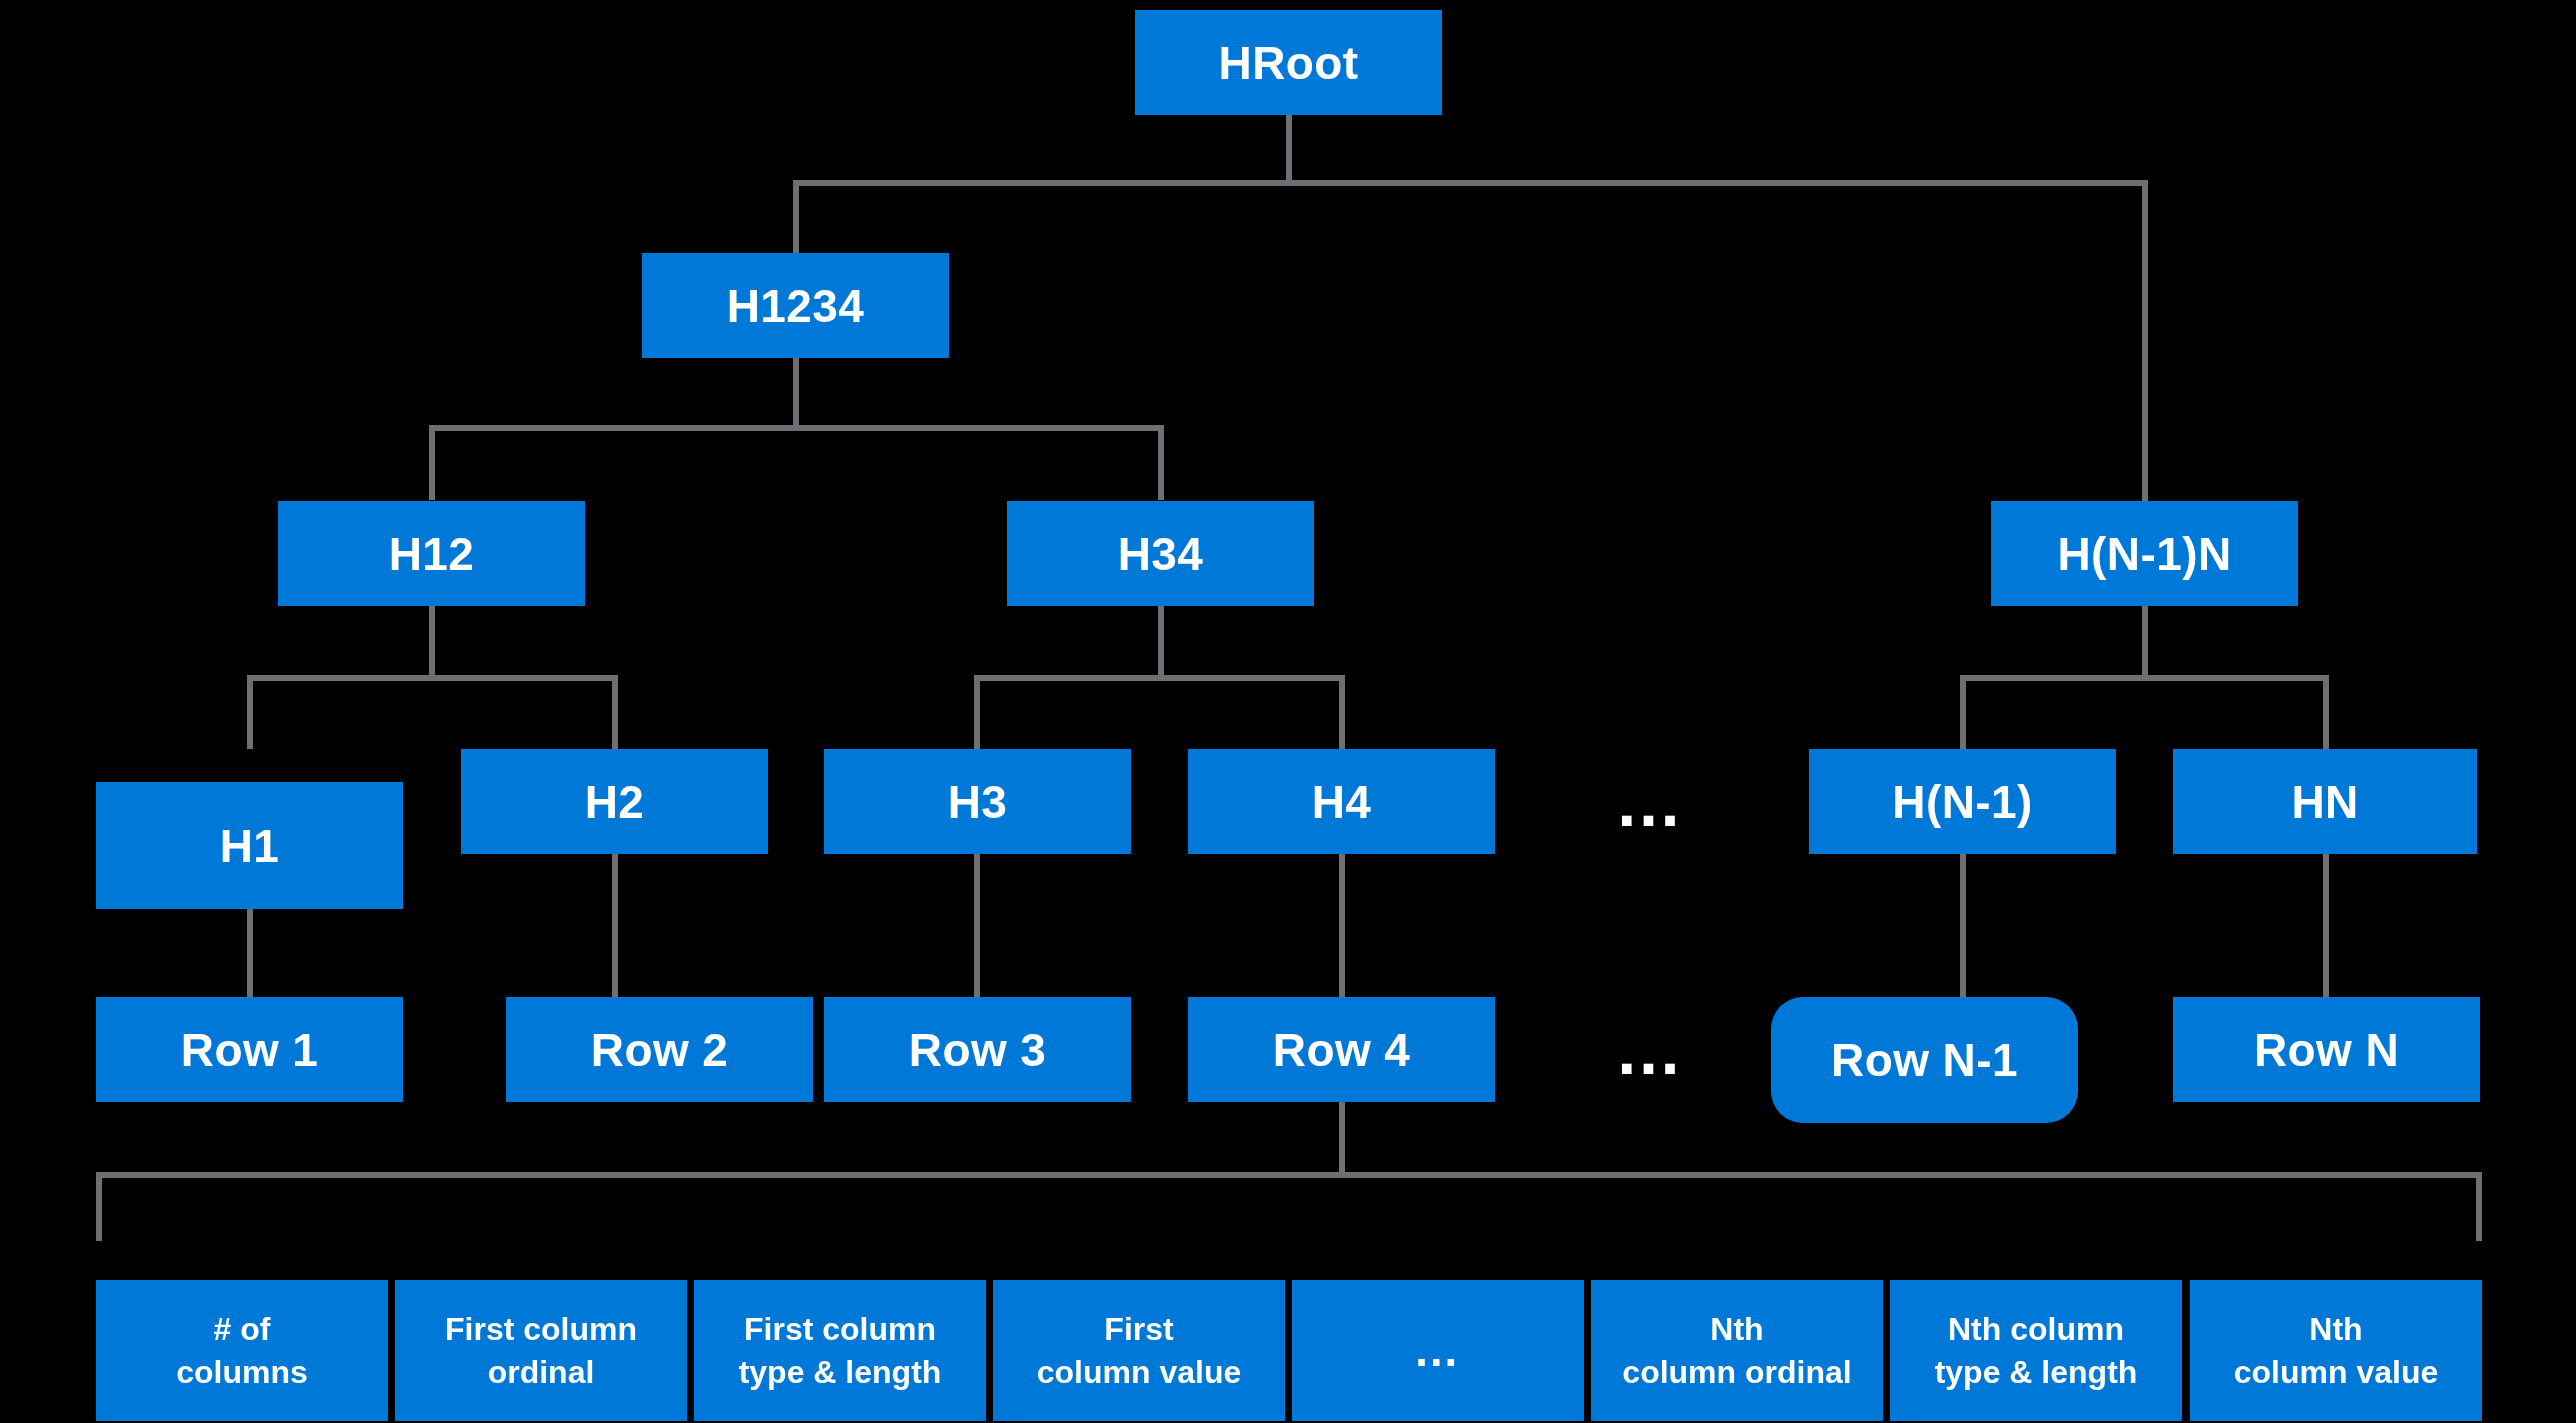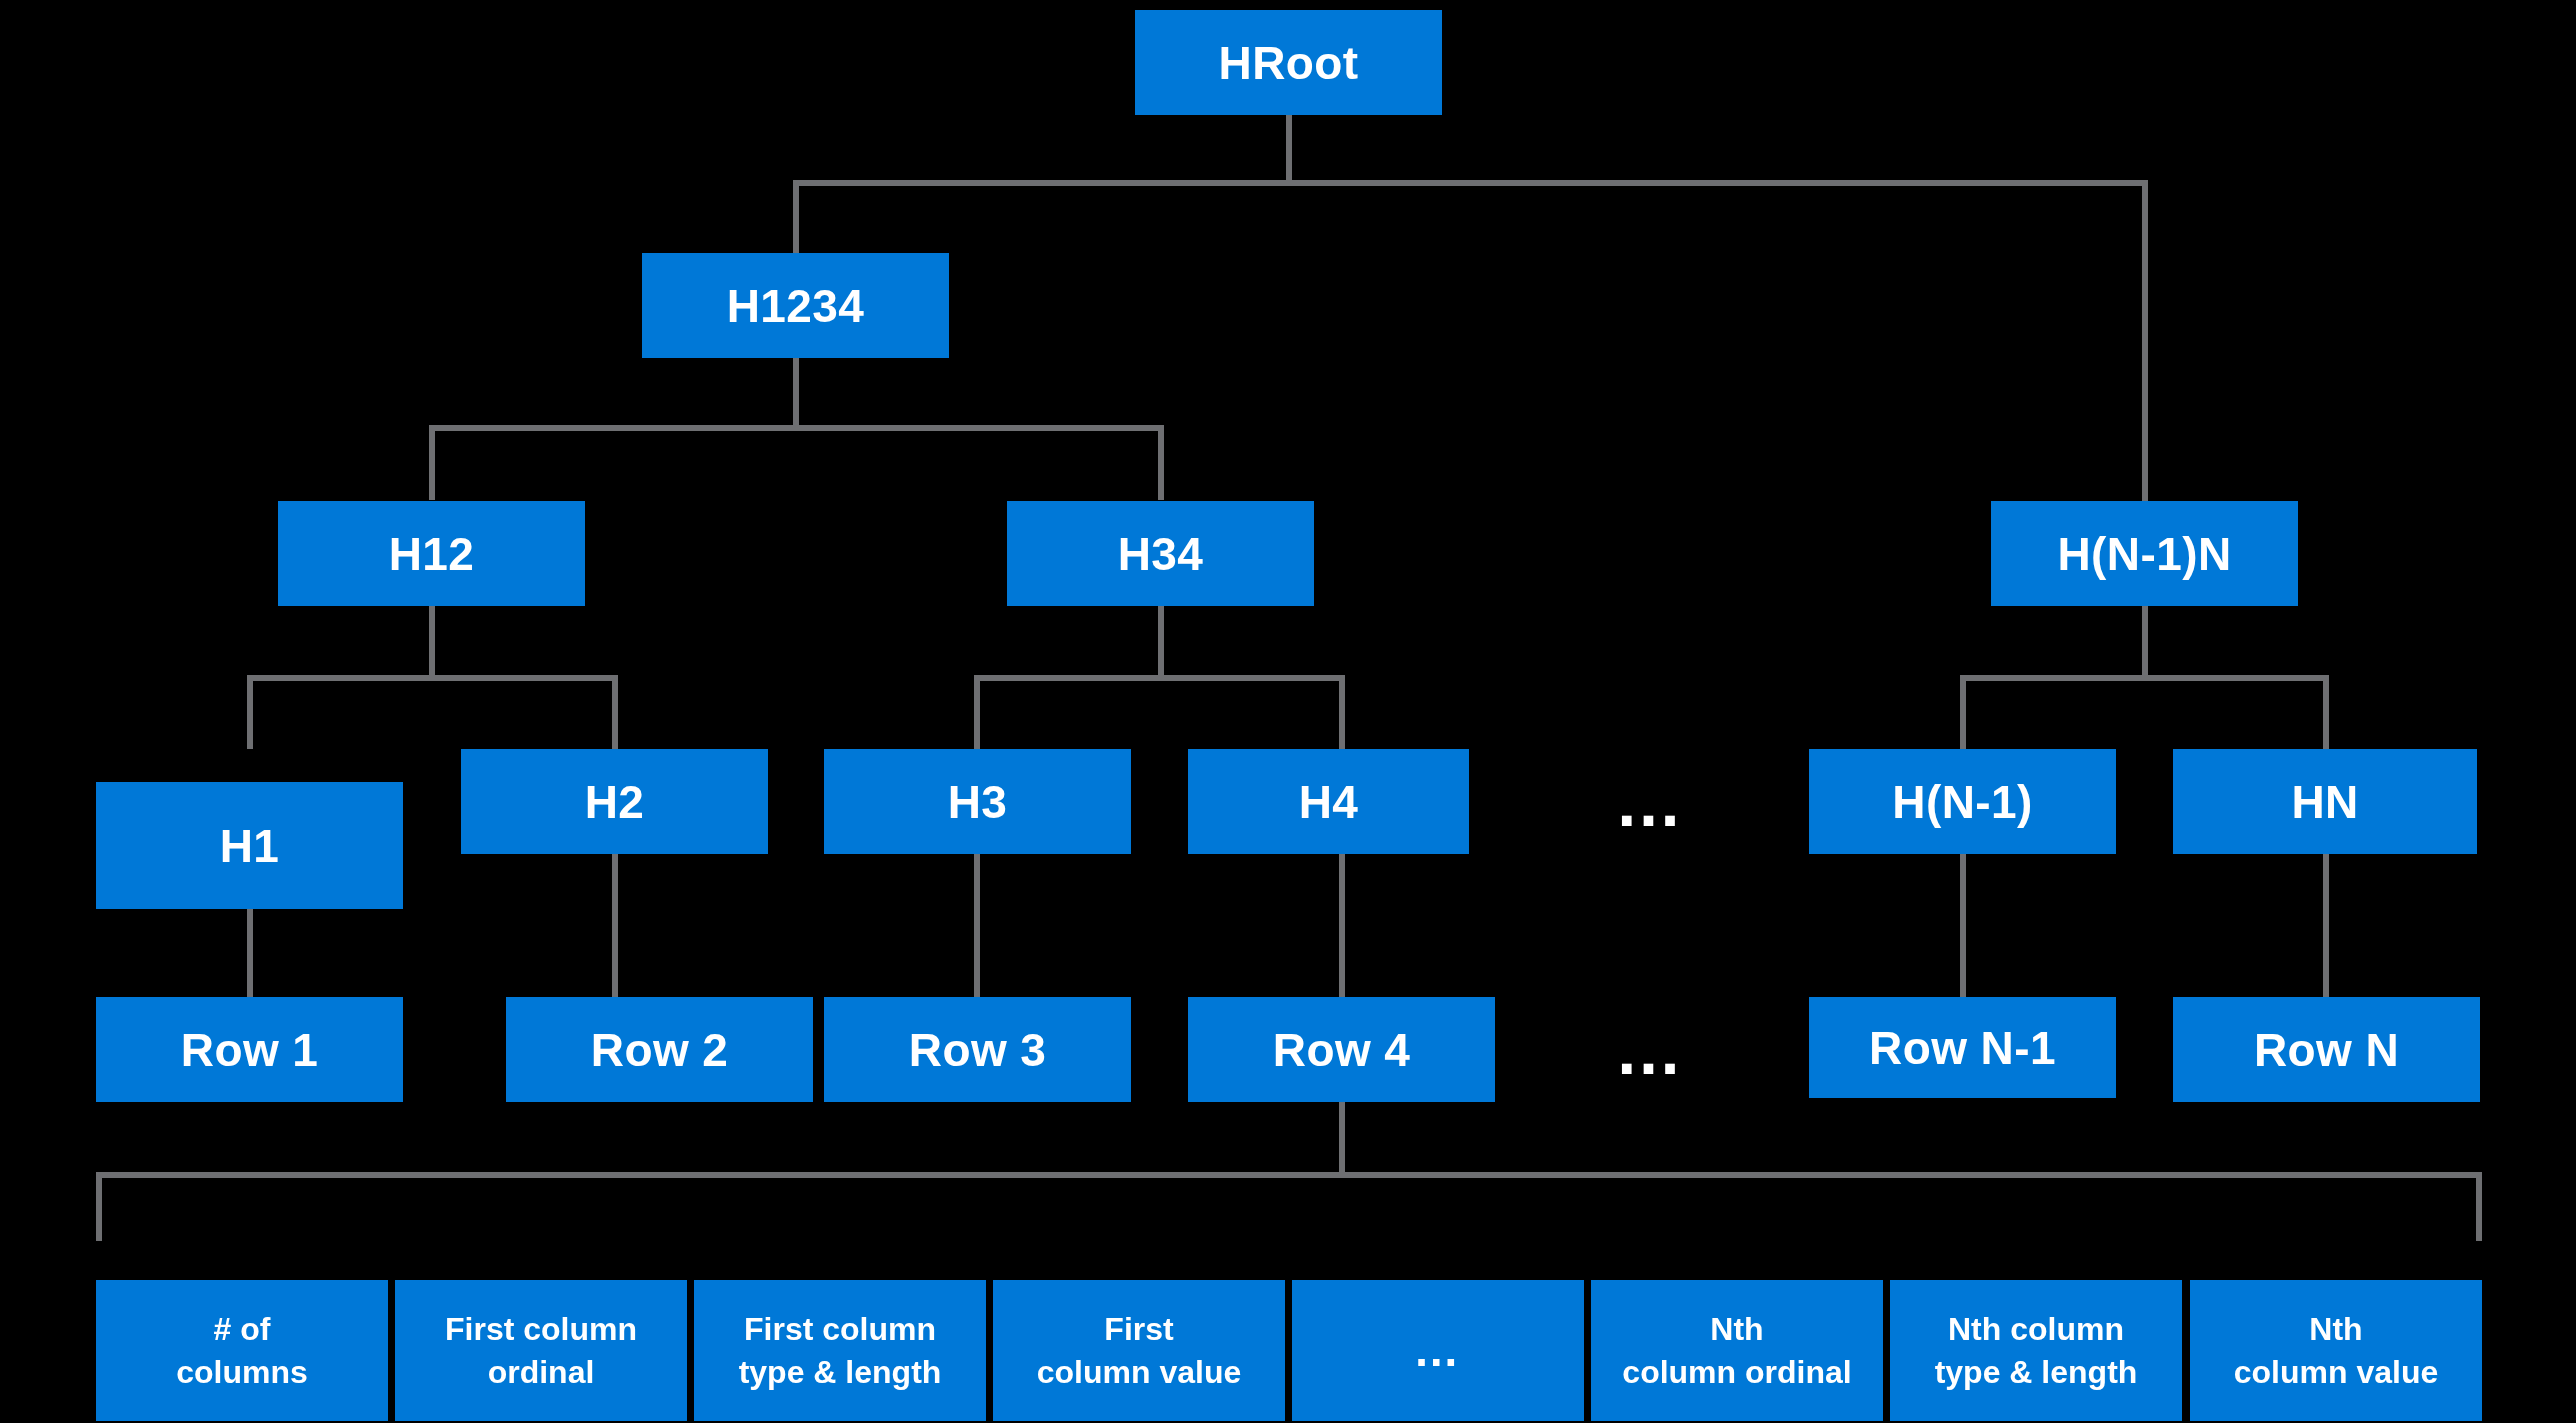--- a/index.html
+++ b/index.html
@@ -123,21 +123,21 @@
 
   <div class="node" style="left:96px; top:749px; width:307px; height:127px;margin-top:33px;">
     <span>H1</span>
   </div>
   <div class="node" style="left:461px; top:749px; width:307px; height:105px;">
     <span>H2</span>
   </div>
   <div class="node" style="left:824px; top:749px; width:307px; height:105px;">
     <span>H3</span>
   </div>
-  <div class="node" style="left:1188px; top:749px; width:281px; height:105px;">
+  <div class="node" style="left:1188px; top:749px; width:307px; height:105px;">
     <span>H4</span>
   </div>
   <div class="dots" style="left:1583px; top:749px; width:136px; height:105px;">…</div>
   <div class="node" style="left:1809px; top:749px; width:307px; height:105px;justify-content:center;">
     <span>H(N-1)</span>
   </div>
   <div class="node" style="left:2173px; top:749px; width:304px; height:105px;">
     <span>HN</span>
   </div>
 
@@ -147,21 +147,21 @@
   <div class="node" style="left:461px; top:997px; width:307px; height:105px;margin-left:45px;">
     <span>Row 2</span>
   </div>
   <div class="node" style="left:824px; top:997px; width:307px; height:105px;">
     <span>Row 3</span>
   </div>
   <div class="node" style="left:1188px; top:997px; width:307px; height:105px;">
     <span>Row 4</span>
   </div>
   <div class="dots" style="left:1583px; top:997px; width:136px; height:105px;">…</div>
-  <div class="node" style="left:1809px; top:997px; width:307px; height:101px;">
+  <div class="node" style="left:1771px; top:997px; width:307px; height:126px;border-radius:32px;">
     <span>Row N-1</span>
   </div>
   <div class="node" style="left:2173px; top:997px; width:307px; height:105px;">
     <span>Row N</span>
   </div>
 
   <div class="field" style="left:96px; top:1280px; width:292px; height:141px;">
     <span># of</span>
     <span>columns</span>
   </div>

